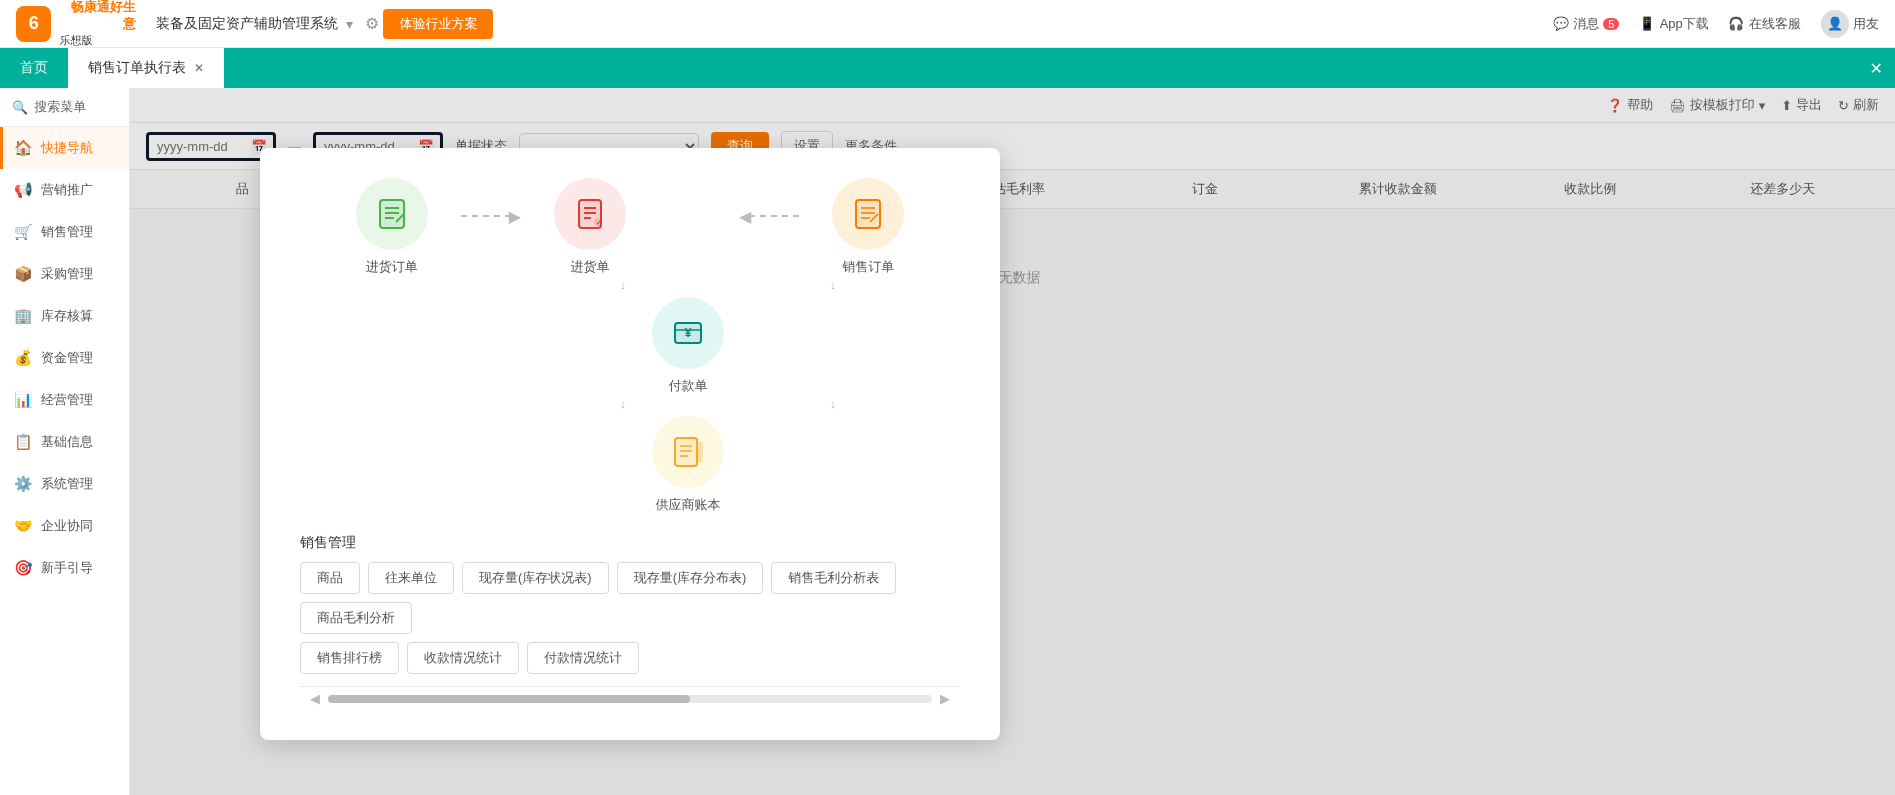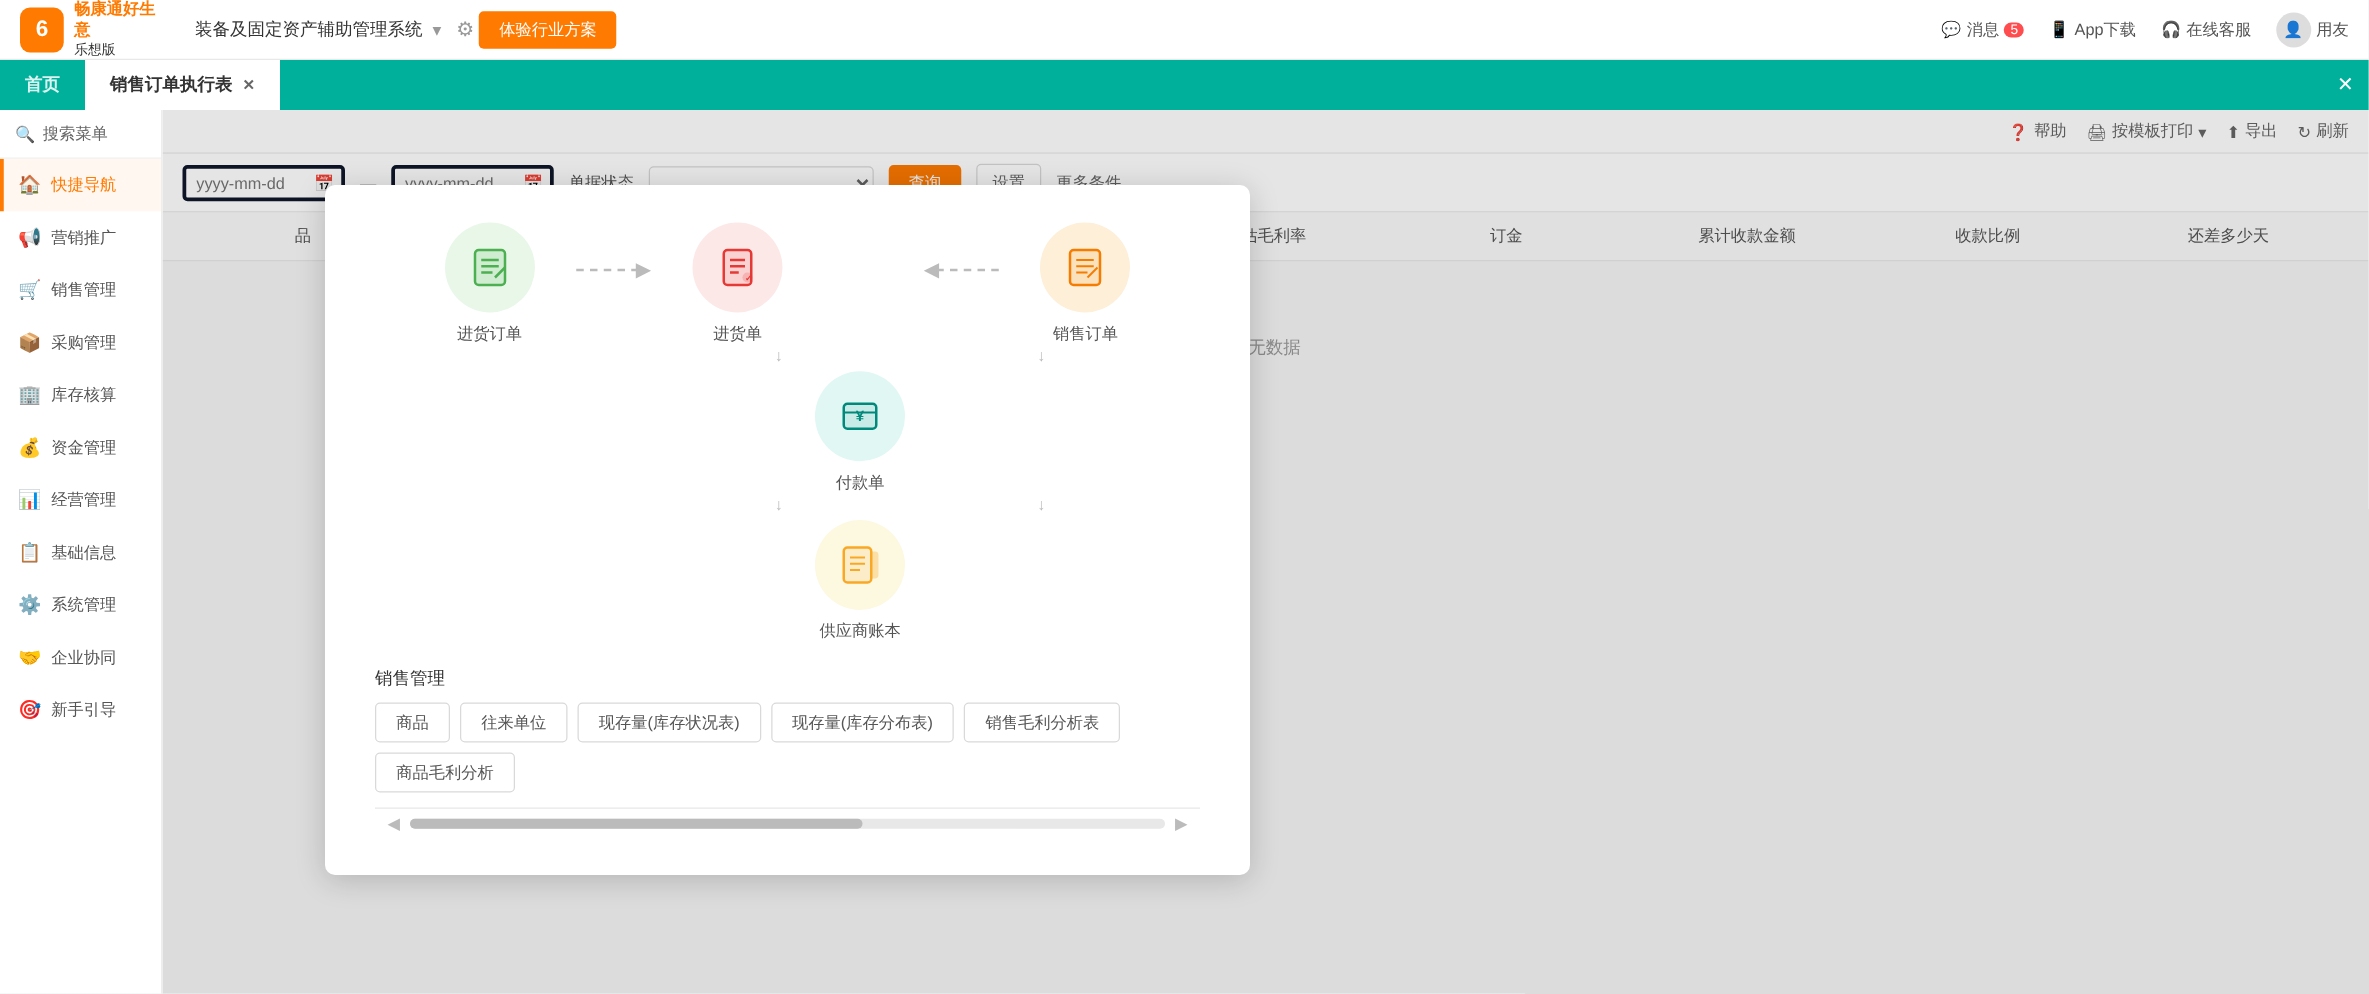--- a/index.html
+++ b/index.html
@@ -6,35 +6,35 @@
     body { font-family: 'Microsoft YaHei', Arial, sans-serif; font-size: 13px; background: #f0f2f5; overflow: hidden; width: 1895px; height: 795px; }
 
     
     .top-header {
       display: flex; align-items: center; background: #fff; height: 48px;
       padding: 0 16px; border-bottom: 1px solid #e8e8e8; position: relative; z-index: 10;
     }
     .logo-area { display: flex; align-items: center; width: 120px; }
     .logo-icon { width: 36px; height: 36px; background: #ff7a00; border-radius: 8px; display: flex; align-items: center; justify-content: center; color: #fff; font-size: 18px; font-weight: bold; }
     .logo-text { margin-left: 8px; font-size: 11px; color: #333; line-height: 1.3; }
-    .logo-text .main { font-size: 13px; font-weight: bold; color: #ff7a00; }
+    .logo-text .main { font-size: 13px; font-weight: bold; color: #ff7a00; text-align: right; }
     .system-title { display: flex; align-items: center; margin-left: 20px; font-size: 14px; color: #333; font-weight: 500; }
     .system-title .dropdown-btn { margin-left: 8px; cursor: pointer; color: #999; }
     .settings-btn { margin-left: 12px; color: #999; cursor: pointer; font-size: 16px; }
     .trial-btn { margin-left: 4px; background: #ff7a00; color: #fff; border: none; padding: 6px 16px; border-radius: 4px; cursor: pointer; font-size: 13px; }
     .header-right { margin-left: auto; display: flex; align-items: center; gap: 20px; }
     .header-right-item { display: flex; align-items: center; gap: 4px; color: #555; cursor: pointer; font-size: 13px; }
     .badge { background: #ff4d4f; color: #fff; border-radius: 10px; padding: 0 5px; font-size: 11px; min-width: 16px; text-align: center; }
     .user-avatar { width: 28px; height: 28px; border-radius: 50%; background: #ddd; display: flex; align-items: center; justify-content: center; color: #888; font-size: 13px; }
 
     
     .tab-bar {
       display: flex; align-items: center; background: #00b09b; height: 40px; padding: 0 0 0 0;
     }
-    .tab-item { padding: 0 20px; height: 40px; display: flex; align-items: center; cursor: pointer; color: rgba(255,255,255,0.85); font-size: 14px; position: relative; font-weight: bold; }
+    .tab-item { padding: 0 20px; height: 40px; display: flex; align-items: center; cursor: pointer; color: rgba(255,255,255,0.85); font-size: 14px; position: relative; }
     .tab-item.active { background: #fff; color: #333; }
     .tab-item .close-tab { margin-left: 8px; color: #666; cursor: pointer; font-size: 12px; }
     .tab-close-all { margin-left: auto; margin-right: 12px; color: #fff; cursor: pointer; font-size: 16px; }
 
     
     .main-layout { display: flex; height: calc(795px - 48px - 40px); }
 
     
     .sidebar { width: 130px; background: #fff; border-right: 1px solid #e8e8e8; display: flex; flex-direction: column; }
     .search-menu { display: flex; align-items: center; padding: 10px 12px; border-bottom: 1px solid #f0f0f0; cursor: pointer; color: #666; font-size: 13px; gap: 6px; }
@@ -400,20 +400,25 @@
       <div class="common-functions">
         <div class="common-title">销售管理</div>
         <div class="func-buttons">
           <button class="func-btn">商品</button>
           <button class="func-btn">往来单位</button>
           <button class="func-btn">现存量(库存状况表)</button>
           <button class="func-btn">现存量(库存分布表)</button>
           <button class="func-btn">销售毛利分析表</button>
           <button class="func-btn">商品毛利分析</button>
         </div>
+        <div class="func-buttons" style="margin-top:8px;">
+          <button class="func-btn">销售排行榜</button>
+          <button class="func-btn">收款情况统计</button>
+          <button class="func-btn">付款情况统计</button>
+        </div>
       </div>
 
       <div class="scroll-bar-area" style="margin-top:12px;">
         <span style="color:#bbb;font-size:13px;">◀</span>
         <div class="scroll-track">
           <div class="scroll-thumb"></div>
         </div>
         <span style="color:#bbb;font-size:13px;">▶</span>
       </div>
 

